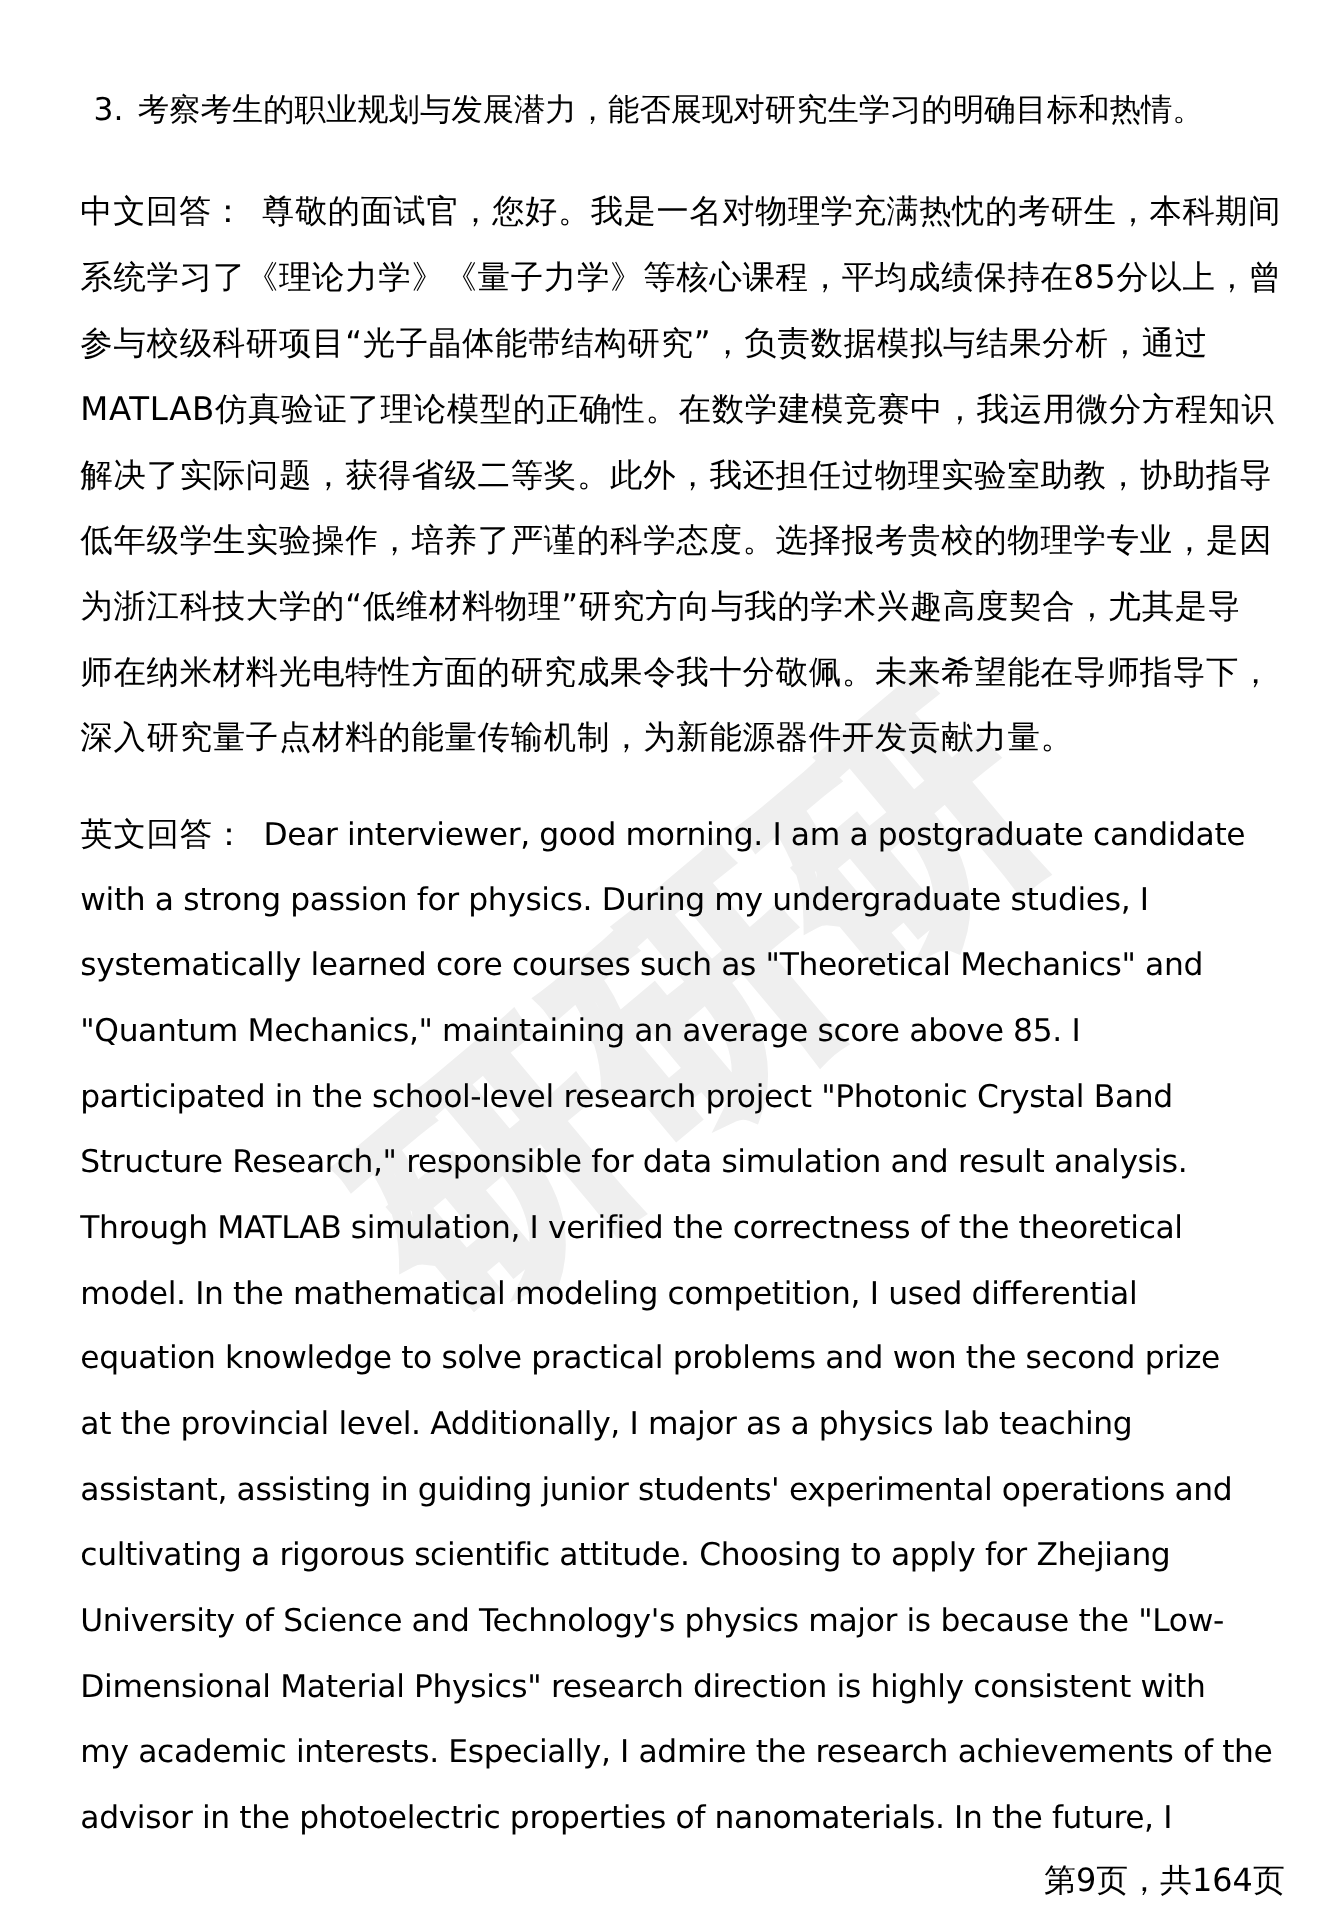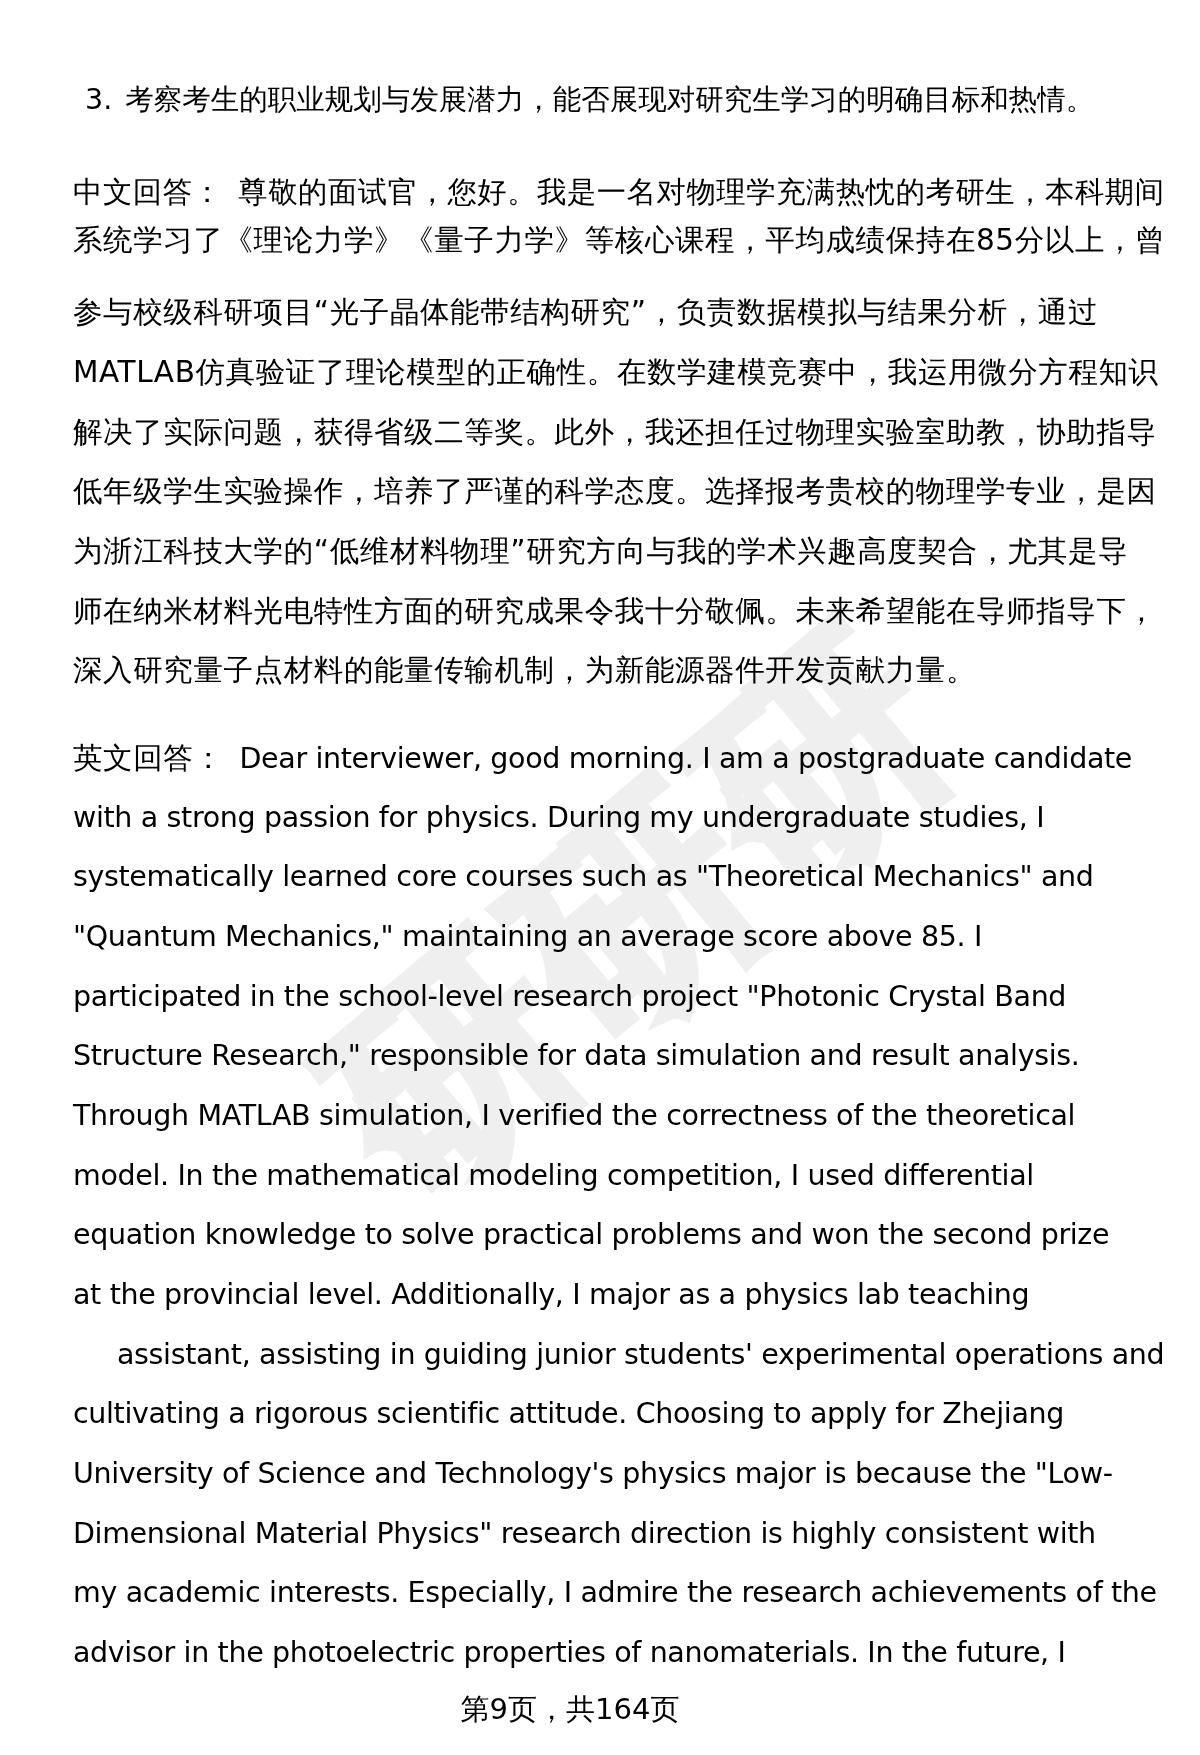--- a/index.html
+++ b/index.html
@@ -59,40 +59,41 @@
     .label {
       margin-right: 16px;
     }
     .footer {
       position: absolute;
       left: 0;
       width: 1140px;
       top: 1684px;
       height: 50px;
       line-height: 50px;
-      text-align: center;
+      text-align: right;
       font-size: 29px;
       z-index: 1;
+      padding-left: 28px;
     }
   </style>
 </head>
 <body>
 
 <div class="watermark" aria-hidden="true">研研研</div>
 
 <div class="line q-line" style="top:70px;">
   <span>3.</span>
   <span style="margin-left:4px;">考察考生的职业规划与发展潜力，能否展现对研究生学习的明确目标和热情。</span>
 </div>
 
 <div>
   <div class="line zh-line" style="top: 162px; transform-origin: left center; transform: scaleX(0.9927);">
     <span class="label">中文回答：</span><span>尊敬的面试官，您好。我是一名对物理学充满热忱的考研生，本科期间</span>
   </div>
-  <div class="line zh-line" style="top:210px;">系统学习了《理论力学》《量子力学》等核心课程，平均成绩保持在85分以上，曾</div>
+  <div class="line zh-line" style="top:222px;">系统学习了《理论力学》《量子力学》等核心课程，平均成绩保持在85分以上，曾</div>
   <div class="line zh-line" style="top:282px;">参与校级科研项目“光子晶体能带结构研究”，负责数据模拟与结果分析，通过</div>
   <div class="line zh-line" style="top:342px;">MATLAB仿真验证了理论模型的正确性。在数学建模竞赛中，我运用微分方程知识</div>
   <div class="line zh-line" style="top:402px;">解决了实际问题，获得省级二等奖。此外，我还担任过物理实验室助教，协助指导</div>
   <div class="line zh-line" style="top:461px;">低年级学生实验操作，培养了严谨的科学态度。选择报考贵校的物理学专业，是因</div>
   <div class="line zh-line" style="top:521px;">为浙江科技大学的“低维材料物理”研究方向与我的学术兴趣高度契合，尤其是导</div>
   <div class="line zh-line" style="top:581px;">师在纳米材料光电特性方面的研究成果令我十分敬佩。未来希望能在导师指导下，</div>
   <div class="line zh-line" style="top:640px;">深入研究量子点材料的能量传输机制，为新能源器件开发贡献力量。</div>
 </div>
 
 <div>
@@ -101,21 +102,21 @@
   </div>
   <div class="line en-line" style="top:788px;">with a strong passion for physics. During my undergraduate studies, I</div>
   <div class="line en-line" style="top:847px;">systematically learned core courses such as "Theoretical Mechanics" and</div>
   <div class="line en-line" style="top:907px;">"Quantum Mechanics," maintaining an average score above 85. I</div>
   <div class="line en-line" style="top:967px;">participated in the school-level research project "Photonic Crystal Band</div>
   <div class="line en-line" style="top:1026px;">Structure Research," responsible for data simulation and result analysis.</div>
   <div class="line en-line" style="top:1086px;">Through MATLAB simulation, I verified the correctness of the theoretical</div>
   <div class="line en-line" style="top:1146px;">model. In the mathematical modeling competition, I used differential</div>
   <div class="line en-line" style="top:1205px;text-align:center;">equation knowledge to solve practical problems and won the second prize</div>
   <div class="line en-line" style="top:1265px;">at the provincial level. Additionally, I major as a physics lab teaching</div>
-  <div class="line en-line" style="top:1325px;margin-left:44px;">assistant, assisting in guiding junior students' experimental operations and</div>
+  <div class="line en-line" style="top:1325px;">assistant, assisting in guiding junior students' experimental operations and</div>
   <div class="line en-line" style="top:1384px;">cultivating a rigorous scientific attitude. Choosing to apply for Zhejiang</div>
   <div class="line en-line" style="top:1444px;">University of Science and Technology's physics major is because the "Low-</div>
   <div class="line en-line" style="top:1504px;">Dimensional Material Physics" research direction is highly consistent with</div>
   <div class="line en-line" style="top:1563px;">my academic interests. Especially, I admire the research achievements of the</div>
   <div class="line en-line" style="top:1623px;">advisor in the photoelectric properties of nanomaterials. In the future, I</div>
 </div>
 
 <div class="footer">第9页，共164页</div>
 
 </body></html>

